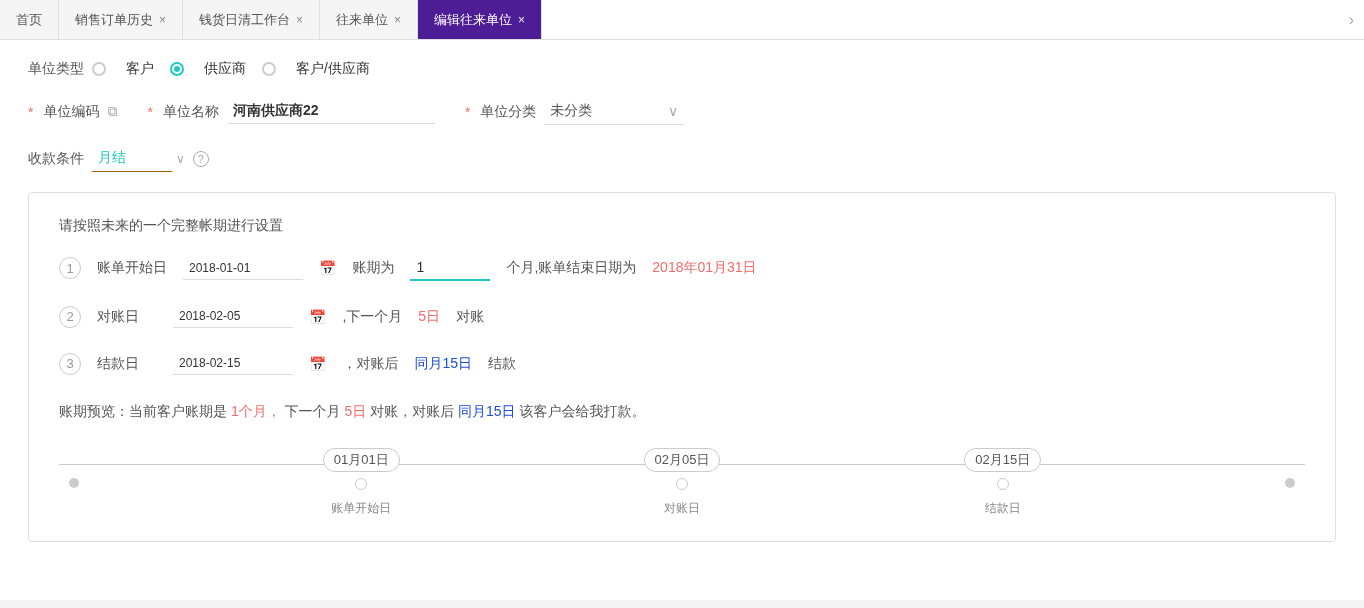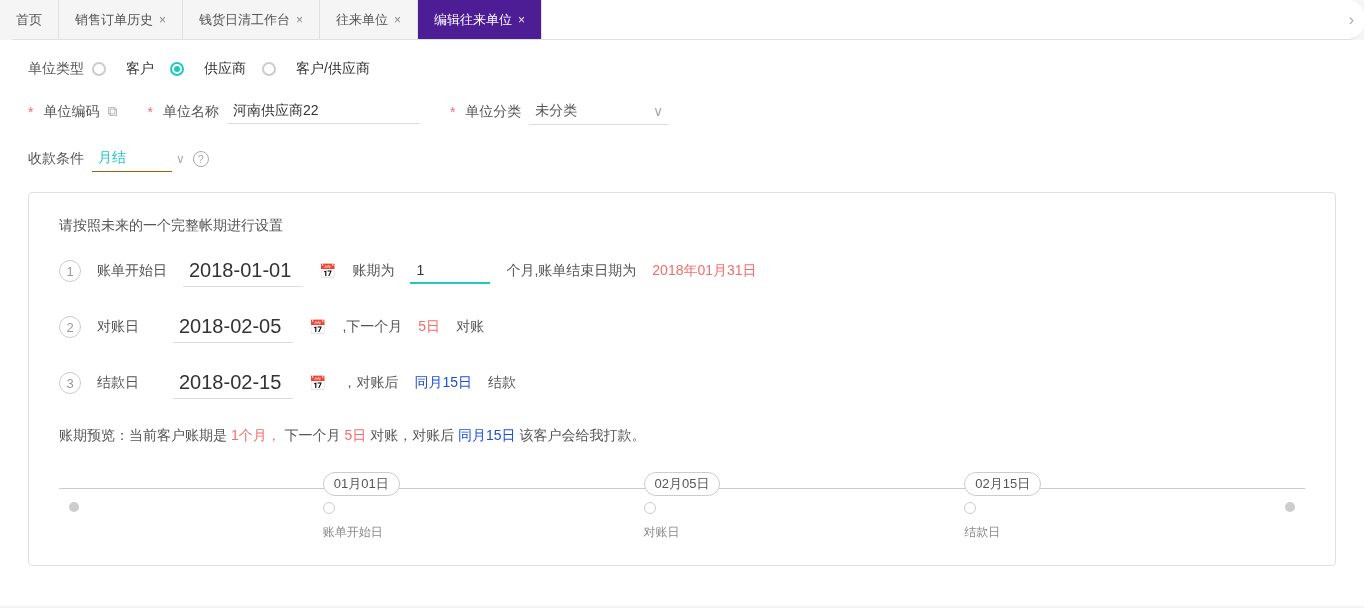--- a/index.html
+++ b/index.html
@@ -5,21 +5,20 @@
     * { box-sizing: border-box; margin: 0; padding: 0; }
     body { font-family: "Microsoft YaHei", "PingFang SC", Arial, sans-serif; font-size: 14px; color: #333; background: #f5f5f5; }
 
     
     .tabs-bar {
       display: flex;
       align-items: stretch;
       background: #fff;
       border-bottom: 1px solid #e0e0e0;
       height: 40px;
-      border-radius: 16px;
     }
     .tab-item {
       display: flex;
       align-items: center;
       padding: 0 16px;
       cursor: pointer;
       font-size: 13px;
       color: #555;
       border-right: 1px solid #e0e0e0;
       gap: 6px;
@@ -78,21 +77,21 @@
     .form-input {
       border: none;
       border-bottom: 1px solid #ddd;
       padding: 4px 6px;
       font-size: 14px;
       outline: none;
       color: #333;
       min-width: 120px;
     }
     .form-input-code { min-width: 140px; color: #999; }
-    .form-input-name { min-width: 180px; }
+    .form-input-name { min-width: 180px; font-weight: bold; }
 
     
     .radio-group { display: flex; align-items: center; gap: 16px; }
     .radio-item { display: flex; align-items: center; gap: 20px; cursor: pointer; }
     .radio-circle {
       width: 14px; height: 14px; border-radius: 50%; border: 2px solid #ccc;
       display: flex; align-items: center; justify-content: center;
     }
     .radio-circle.checked { border-color: #1ec9c0; }
     .radio-circle.checked::after {
@@ -143,21 +142,21 @@
       gap: 16px;
     }
     .step-num {
       width: 22px; height: 22px; border-radius: 50%; border: 1px solid #ccc;
       display: flex; align-items: center; justify-content: center;
       font-size: 13px; color: #999; flex-shrink: 0;
     }
     .step-label { color: #555; white-space: nowrap; min-width: 60px; }
     .step-date-input {
       border: none; border-bottom: 1px solid #ddd; padding: 4px 6px;
-      font-size: 20px; outline: none; color: #333; width: 120px;
+      font-size: 12px; outline: none; color: #333; width: 120px;
     }
     .step-period-input {
       border: none; border-bottom: 2px solid #1ec9c0; padding: 4px 6px;
       font-size: 14px; outline: none; color: #333; width: 80px;
     }
     .step-text { color: #555; white-space: nowrap; }
     .highlight-orange { color: #f56c6c; }
     .highlight-teal { color: #1d4ed8; }
 
     
@@ -182,20 +181,21 @@
     .timeline-points {
       display: flex;
       justify-content: space-between;
       width: 100%;
       position: relative;
       z-index: 1;
     }
     .timeline-point {
       display: flex;
       flex-direction: column;
+      align-items: center;
       gap: 6px;
     }
     .timeline-dot {
       width: 12px; height: 12px; border-radius: 50%; border: 1px solid #ccc;
       background: #fff;
     }
     .timeline-badge {
       border: 1px solid #ccc; border-radius: 12px; padding: 2px 10px;
       font-size: 13px; color: #555; background: #fff; white-space: nowrap;
     }

